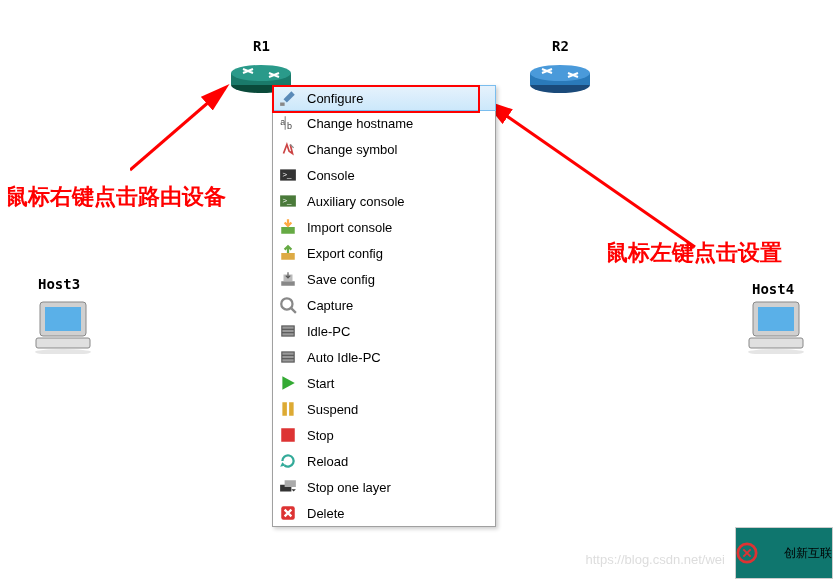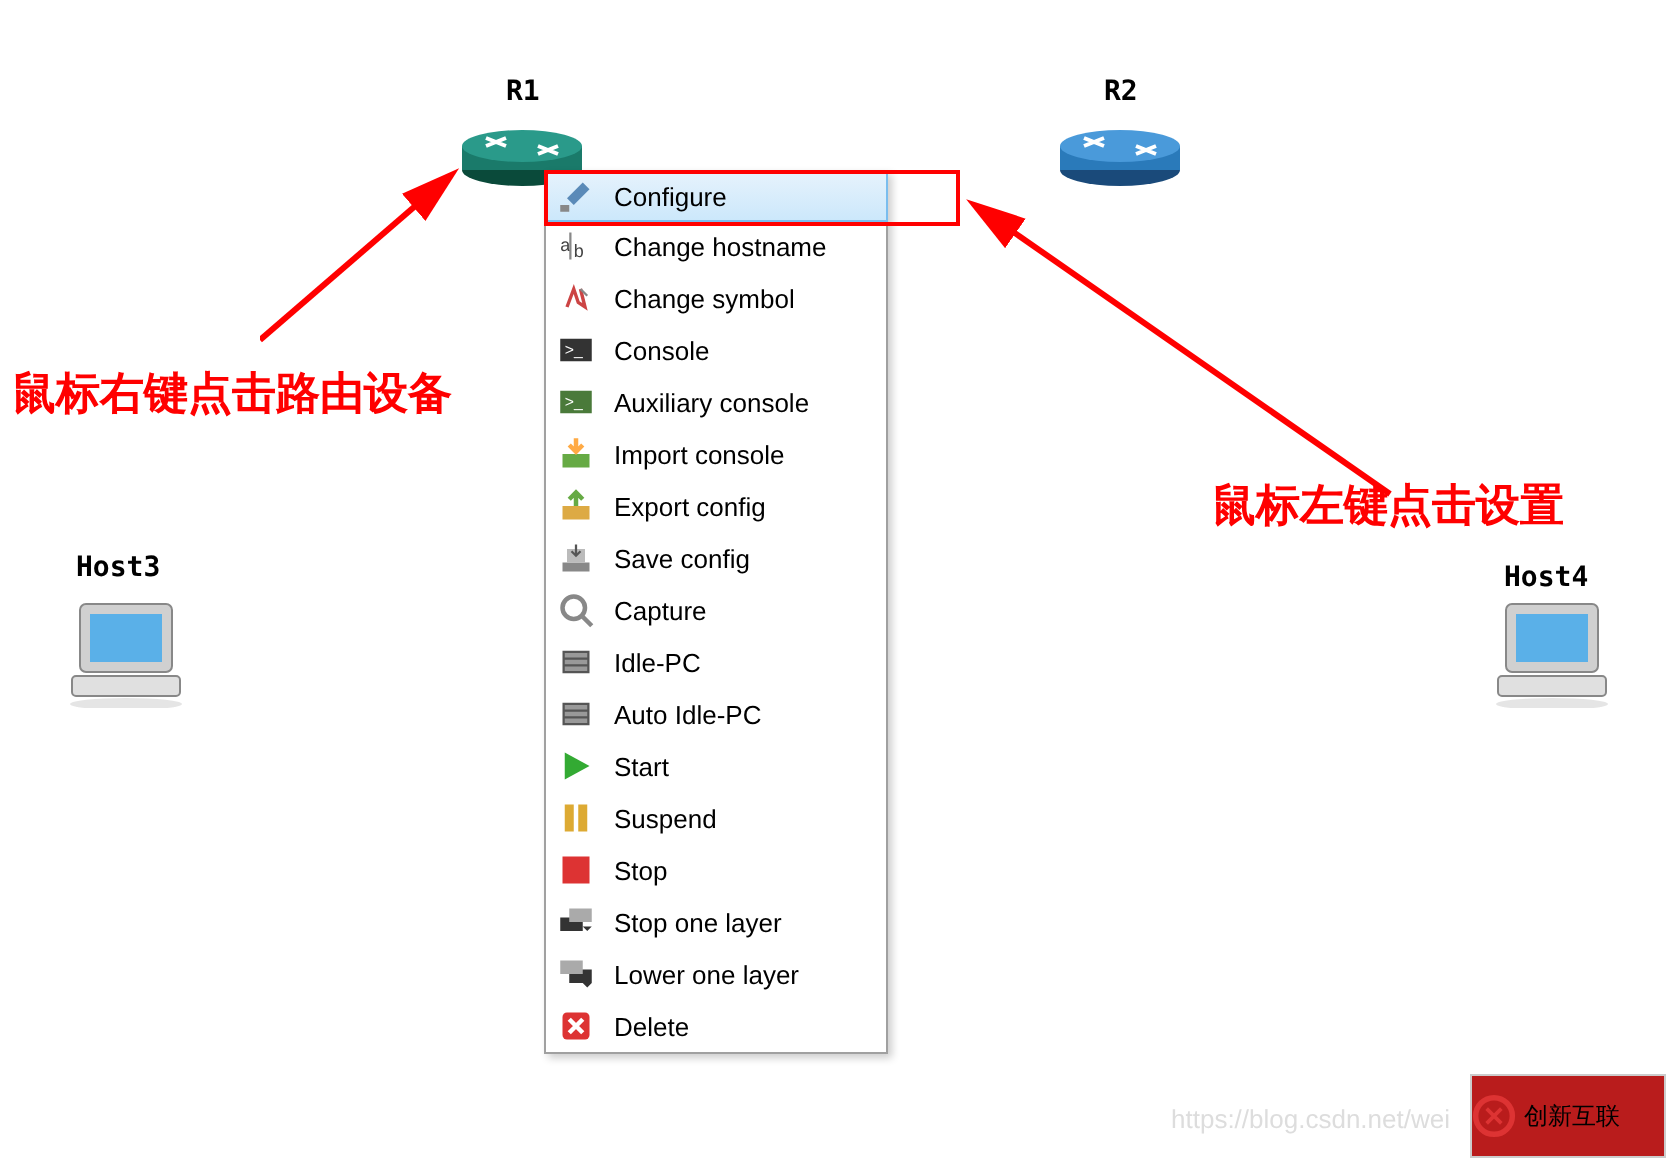--- a/index.html
+++ b/index.html
@@ -48,21 +48,21 @@
     
     .arrow {
       position: absolute;
       pointer-events: none;
     }
     
     .context-menu {
       position: absolute;
       left: 272px;
       top: 85px;
-      width: 172px;
+      width: 224px;
       background: #fff;
       border: 1px solid #a0a0a0;
       box-shadow: 2px 2px 4px rgba(0,0,0,0.2);
     }
     
     .menu-item {
       display: flex;
       align-items: center;
       height: 26px;
       padding: 0 6px;
@@ -101,26 +101,26 @@
       bottom: 14px;
       color: #ddd;
       font-size: 13px;
     }
     
     .logo-badge {
       position: absolute;
       right: 2px;
       bottom: 2px;
       width: 98px;
-      height: 42px;
-      background: #b91c1c;
+      height: 52px;
+      background: #0f766e;
       border: 1px solid #ccc;
       display: flex;
       align-items: center;
-      justify-content: flex-start;
+      justify-content: space-between;
     }
     .logo-badge svg { width:22px; height:22px; }
     .logo-text { font-size:12px; margin-left:4px; }
   </style>
 </head>
 <body>
 
 <div class="device-label" style="left:253px; top:38px;">R1</div>
 <div class="device-label" style="left:552px; top:38px;">R2</div>
 
@@ -312,36 +312,35 @@
     <span class="menu-icon">
       <svg viewBox="0 0 16 16">
           <rect x="2" y="2" width="12" height="12" fill="#d33"></rect>
         </svg>
     </span>
     <span>Stop</span>
   </div>
   <div class="menu-item">
     <span class="menu-icon">
       <svg viewBox="0 0 16 16">
+          <path d="M3 8a5 5 0 1 1 2 4" fill="none" stroke="#3a9" stroke-width="2"></path>
+          <polygon points="3,9 1,13 6,12" fill="#3a9"></polygon>
+        </svg>
+    </span>
+    <span>Reload</span>
+  </div>
+  <div class="menu-item">
+    <span class="menu-icon">
+      <svg viewBox="0 0 16 16">
           <rect x="1" y="6" width="10" height="6" fill="#333"></rect>
           <rect x="5" y="2" width="10" height="6" fill="#aaa"></rect>
           <path d="M13 12l-2-2h4z" fill="#333"></path>
         </svg>
     </span>
     <span>Stop one layer</span>
-  </div>
-  <div class="menu-item">
-    <span class="menu-icon">
-      <svg viewBox="0 0 16 16">
-          <rect x="5" y="6" width="10" height="6" fill="#333"></rect>
-          <rect x="1" y="2" width="10" height="6" fill="#aaa"></rect>
-          <path d="M13 14l-2-2h4z" fill="#333"></path>
-        </svg>
-    </span>
-    <span>Lower one layer</span>
   </div>
   <div class="menu-item">
     <span class="menu-icon">
       <svg viewBox="0 0 16 16">
           <rect x="2" y="2" width="12" height="12" rx="2" fill="#d33"></rect>
           <path d="M5 5l6 6M11 5l-6 6" stroke="#fff" stroke-width="2"></path>
         </svg>
     </span>
     <span>Delete</span>
   </div>

